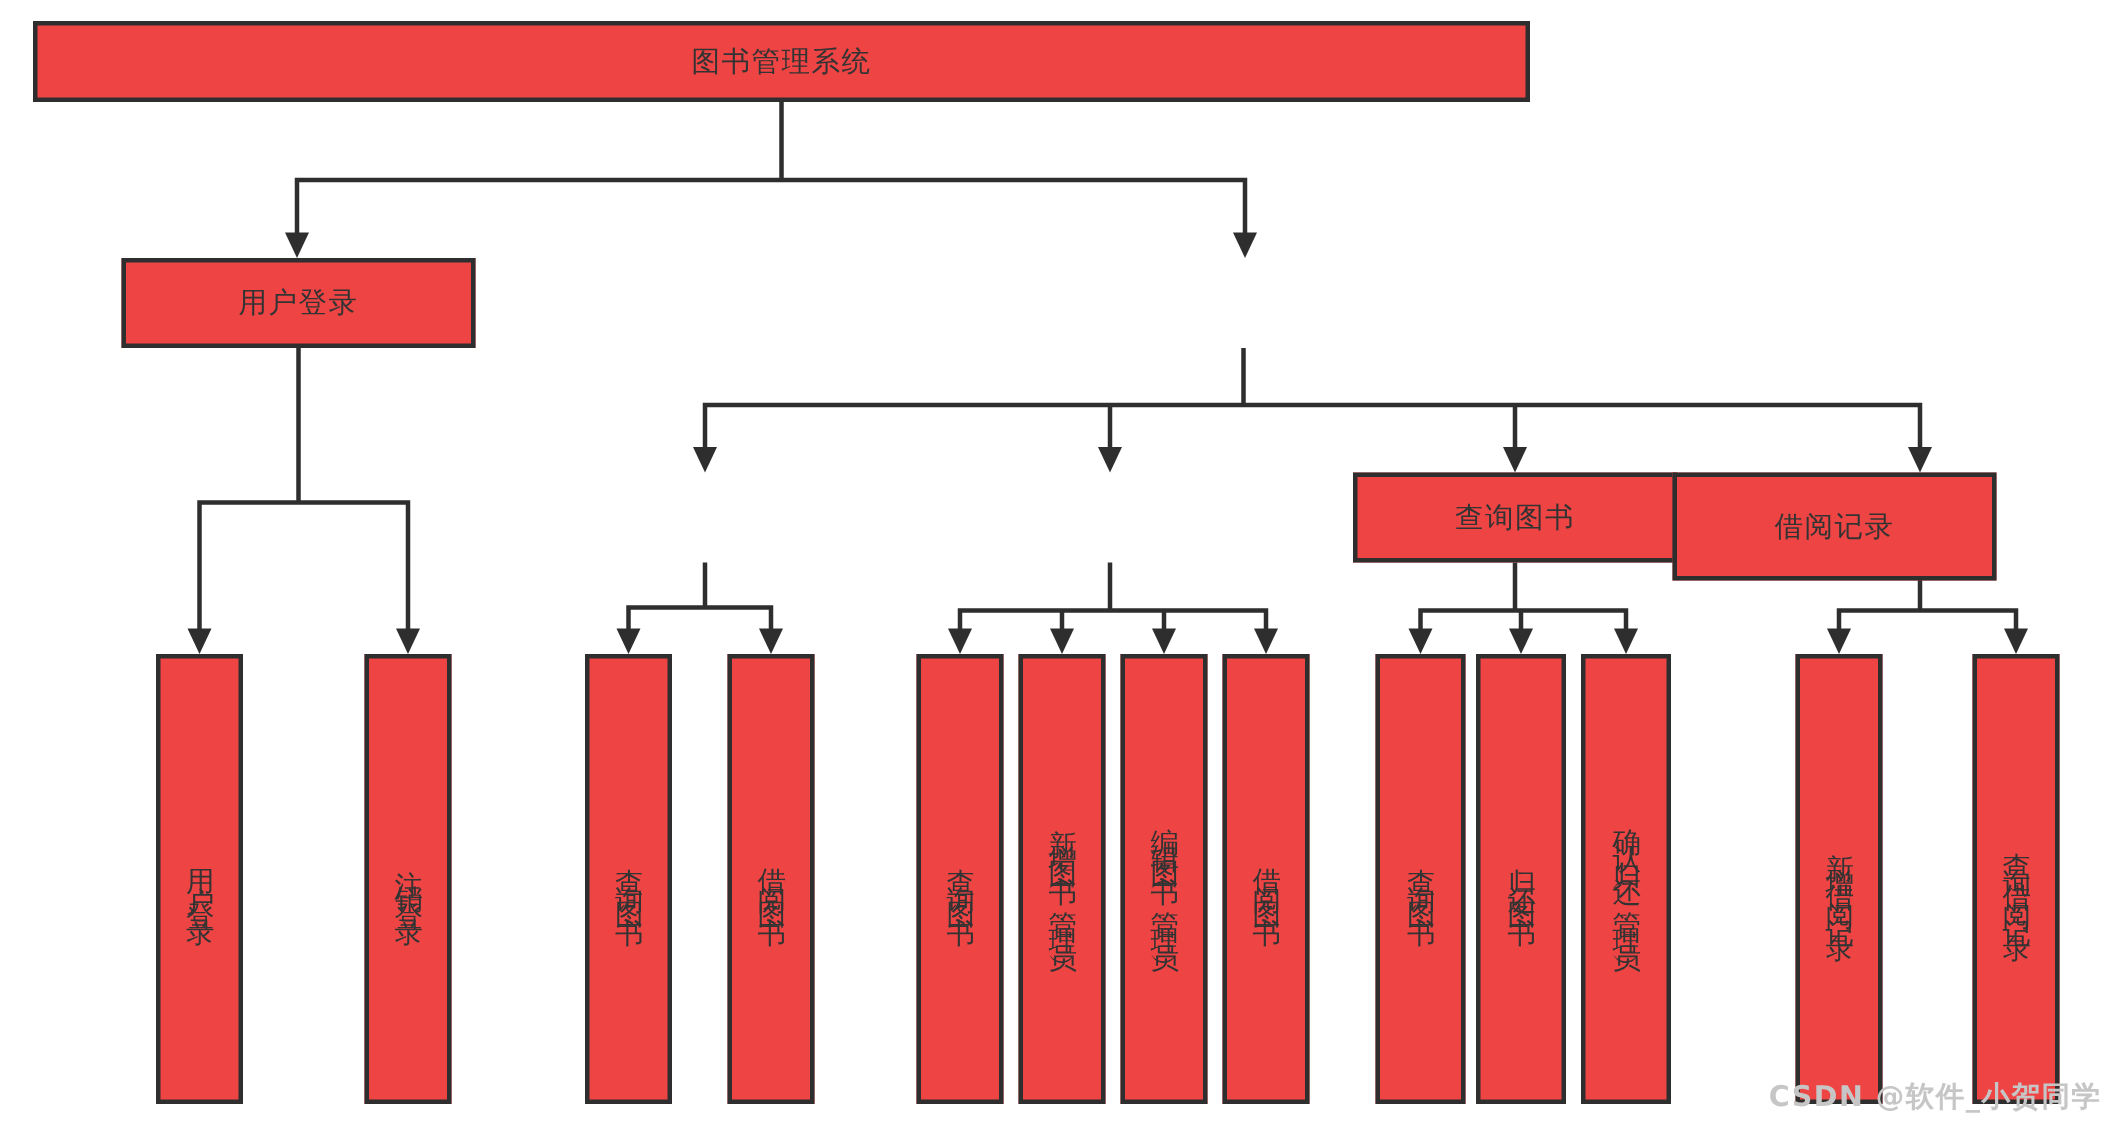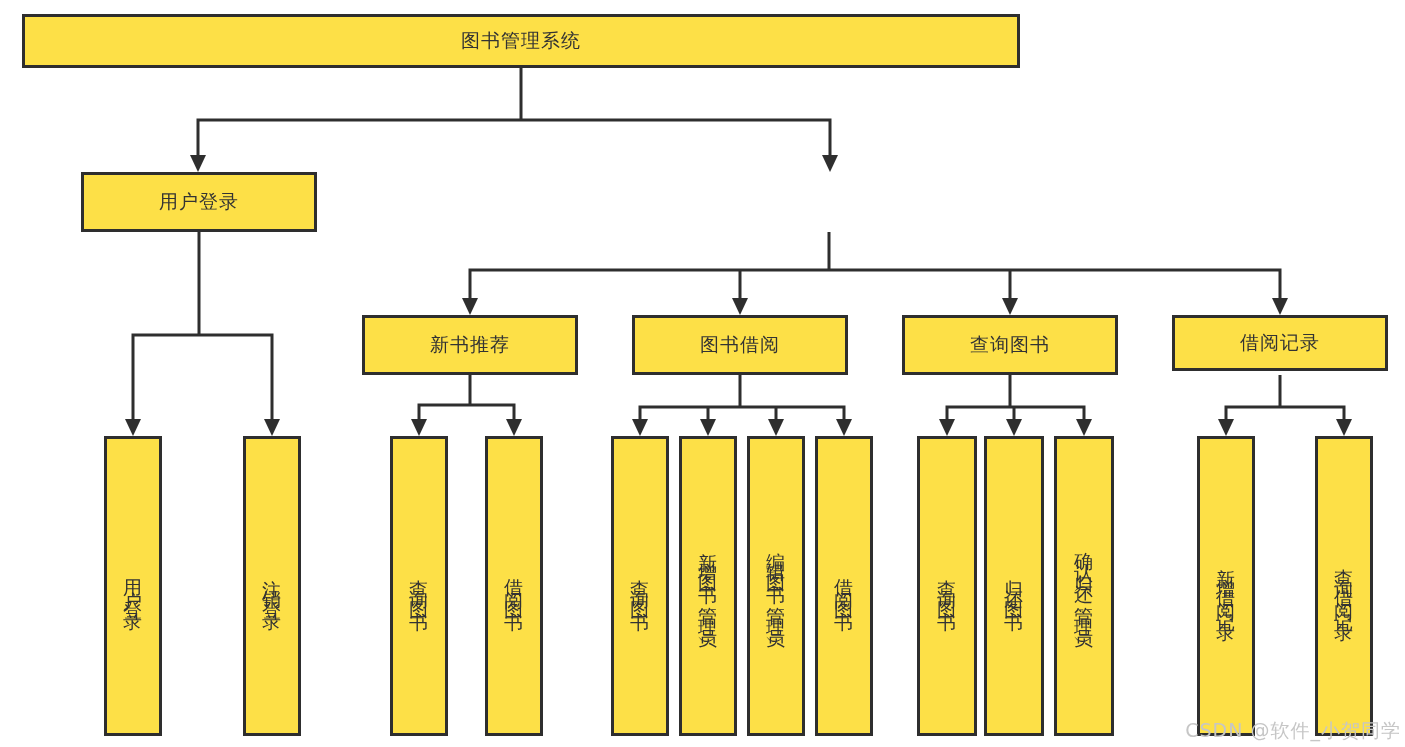--- a/index.html
+++ b/index.html
@@ -18,21 +18,21 @@
   .connectors {
     position: absolute;
     left: 0;
     top: 0;
     z-index: 1;
   }
   .box {
     position: absolute;
     box-sizing: border-box;
     border: 3px solid #2e2e2e;
-    background: #fde047;
+    background: #ef4444;
     display: flex;
     align-items: center;
     justify-content: center;
     color: #333333;
     z-index: 2;
   }
   .h-box span {
     font-size: 19px;
     letter-spacing: 1px;
     white-space: nowrap;
@@ -47,20 +47,21 @@
   }
   .watermark {
     position: absolute;
     right: 4px;
     bottom: 3px;
     font-size: 19px;
     color: #c6c6c6;
     letter-spacing: 1px;
     z-index: 3;
     white-space: nowrap;
+    font-weight: bold;
   }
 </style>
 </head>
 <body>
 
 <div id="canvas">
 
   <svg class="connectors" width="1405" height="747" viewBox="0 0 1405 747">
     <g stroke="#2e2e2e" stroke-width="3" fill="none">
       <path d="M521 68 V120 M196.5 120 H831.5 M198 120 V158 M830 120 V158"></path>
@@ -95,30 +96,24 @@
   </svg>
 
   <div class="box h-box" style="left:22px;top:14px;width:998px;height:54px">
     <span>图书管理系统</span>
   </div>
 
   <div class="box h-box" style="left:81px;top:172px;width:236px;height:60px">
     <span>用户登录</span>
   </div>
 
-  <div class="box h-box" style="left:362px;top:315px;width:216px;height:60px">
-    <span>新书推荐</span>
-  </div>
-  <div class="box h-box" style="left:632px;top:315px;width:216px;height:60px">
-    <span>图书借阅</span>
-  </div>
   <div class="box h-box" style="left:902px;top:315px;width:216px;height:60px">
     <span>查询图书</span>
   </div>
-  <div class="box h-box" style="left:1172px;top:315px;width:216px;height:56px">
+  <div class="box h-box" style="left:1115px;top:315px;width:216px;height:72px">
     <span>借阅记录</span>
   </div>
 
   <div class="box v-box" style="left:104px;top:436px;width:58px;height:300px">
     <span>用户登录</span>
   </div>
   <div class="box v-box" style="left:243px;top:436px;width:58px;height:300px">
     <span>注销登录</span>
   </div>
 

